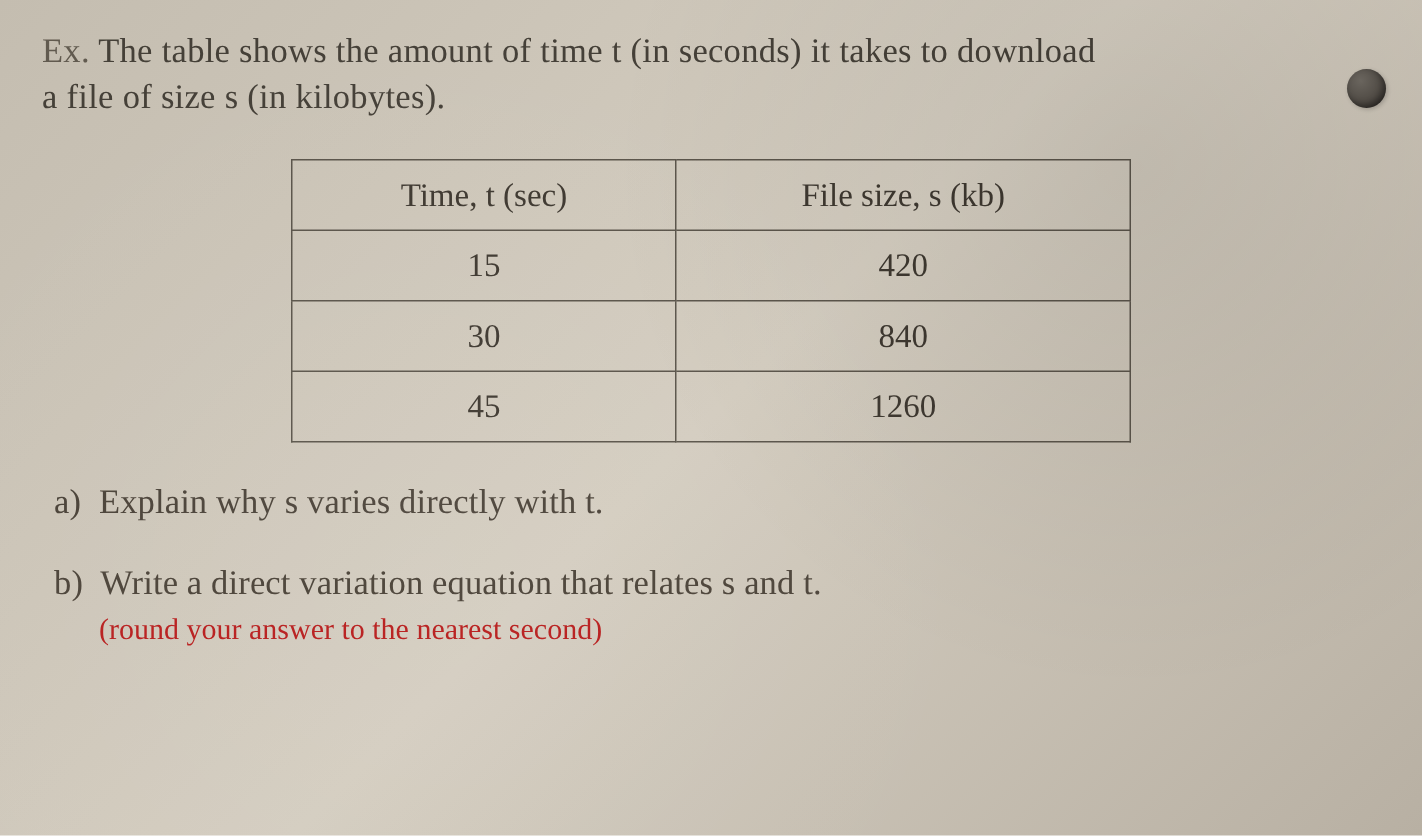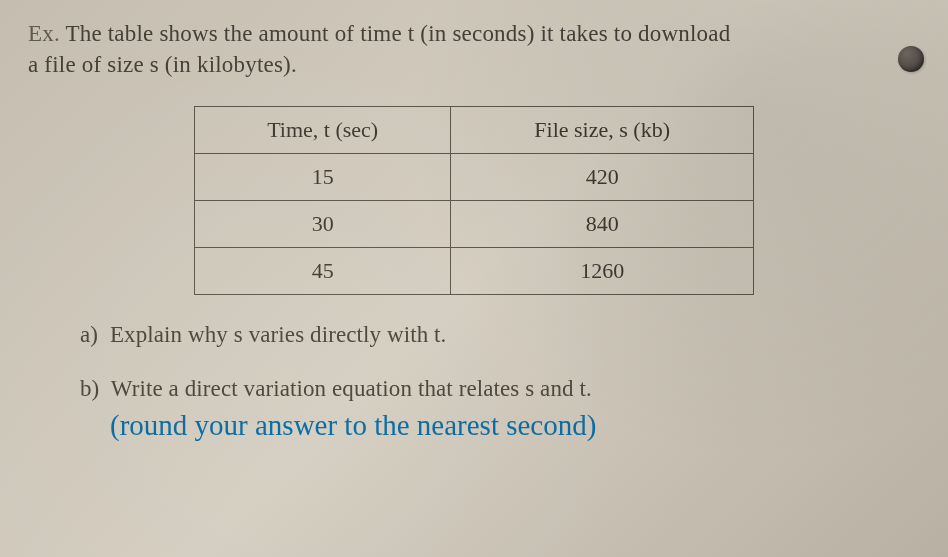--- a/index.html
+++ b/index.html
@@ -50,33 +50,32 @@
       border: 1.5px solid #5a544a;
       padding: 10px 12px;
       text-align: center;
       font-size: 22px;
       color: #3e3830;
       font-weight: normal;
     }
     th { font-weight: normal; }
     .questions {
       padding-left: 8px;
-      margin-left: 44px;
     }
     .q {
       font-size: 23px;
       color: #4a4238;
       margin-top: 22px;
       line-height: 1.4;
       letter-spacing: 0.1px;
     }
     .q .marker { margin-right: 6px; }
     .sub {
-      font-size: 29px;
-      color: #0369a1;
+      font-size: 20px;
+      color: #b91c1c;
       padding-left: 30px;
       margin-top: 4px;
     }
     .blurish { filter: blur(0.2px); opacity: 0.95; }
   </style>
 </head>
 <body>
 
 <div class="noise"></div>
 

